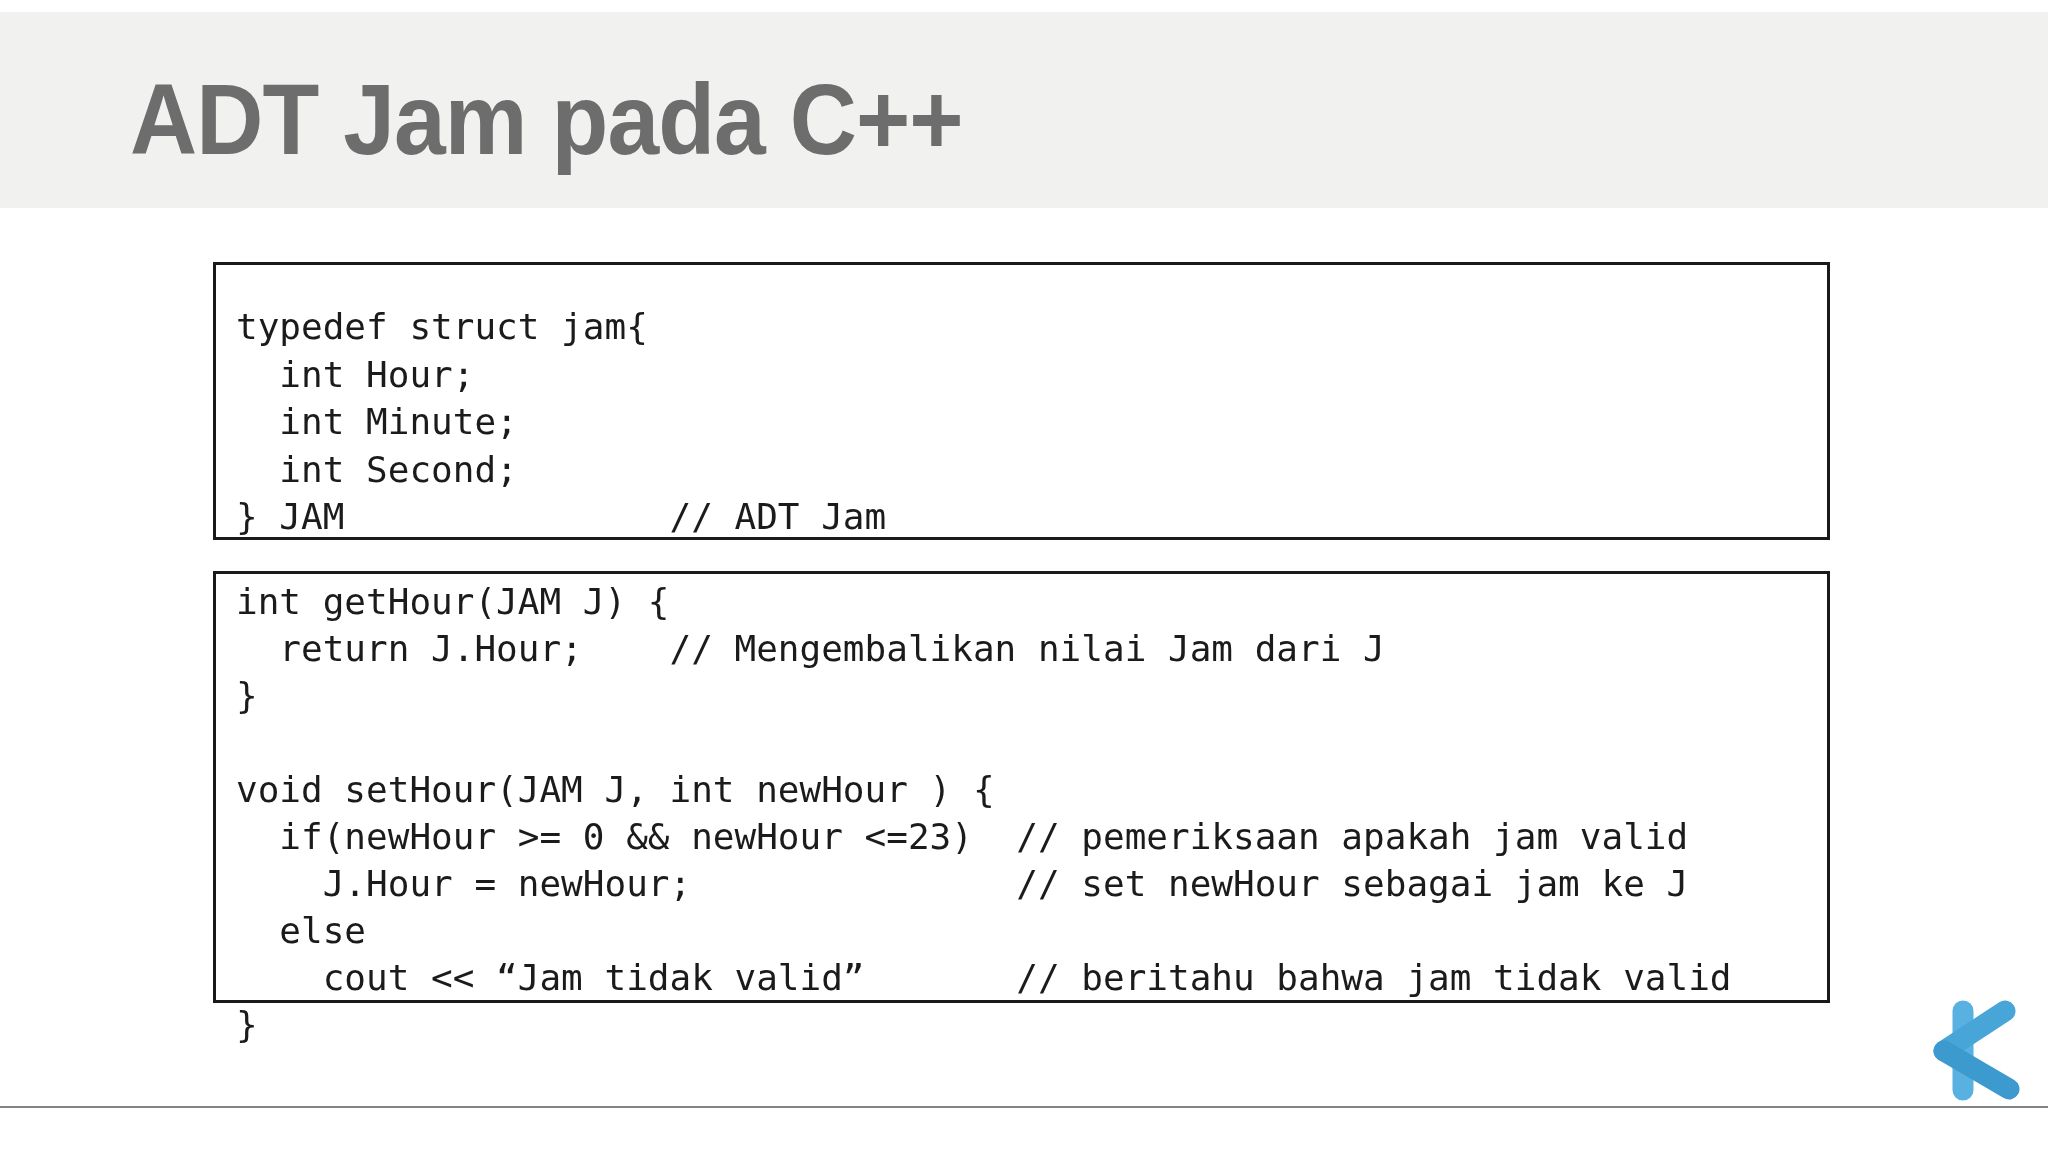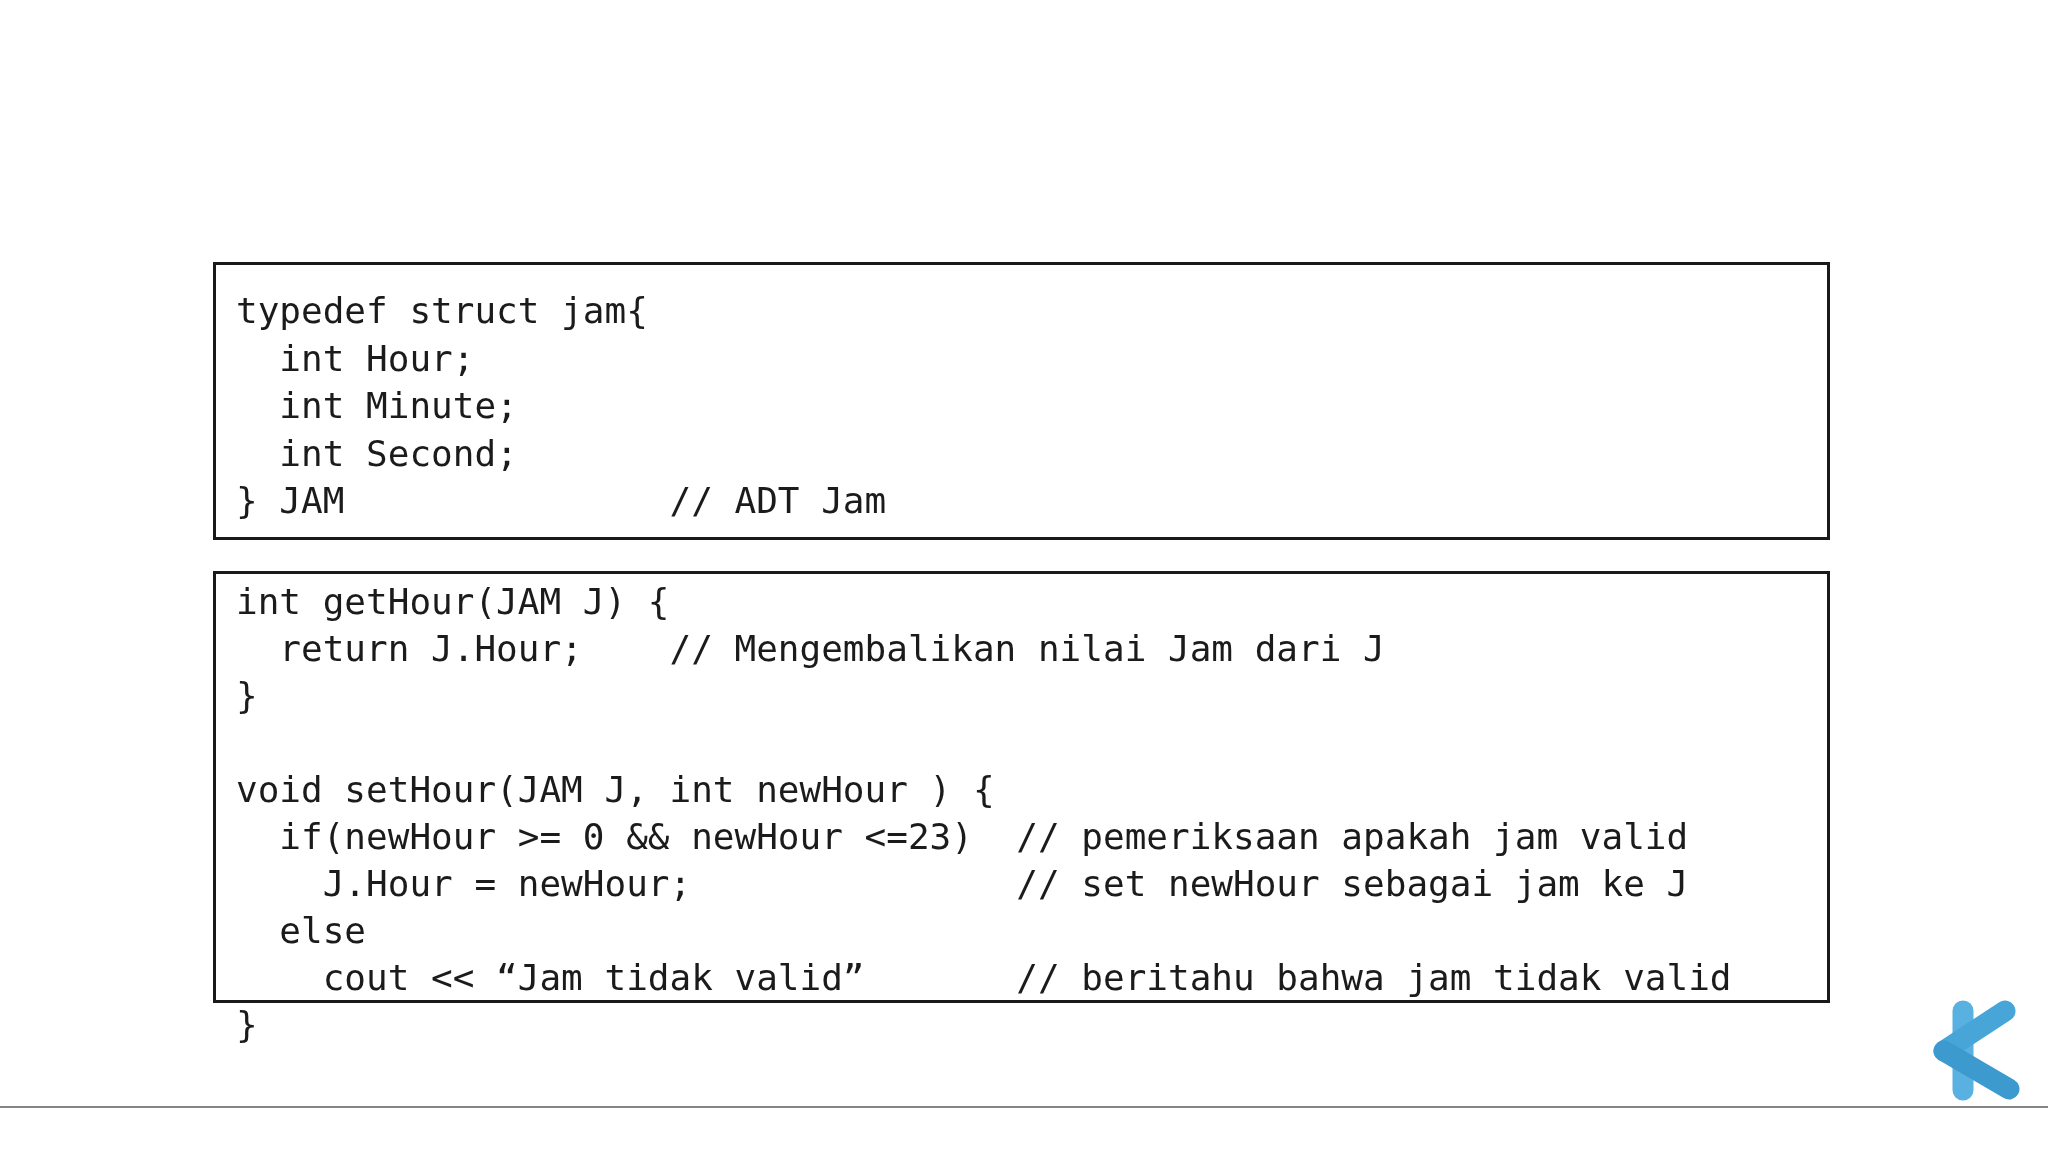--- a/index.html
+++ b/index.html
@@ -54,21 +54,21 @@
     height: 432px;
   }
   .code-box pre {
     margin: 0;
     font-family: "DejaVu Sans Mono", monospace;
     font-size: 36px;
     color: #1b1b1b;
     white-space: pre;
   }
   .box-struct pre {
-    padding: 22px 0 0 20px;
+    padding: 38px 0 0 20px;
     line-height: 47.5px;
   }
   .box-functions pre {
     padding: 4px 0 0 20px;
     line-height: 47px;
   }
   .footer-line {
     position: absolute;
     left: 0;
     top: 1106px;
@@ -82,20 +82,23 @@
     top: 998px;
     width: 95px;
     height: 105px;
   }
 </style>
 </head>
 <body>
 
 <div class="slide">
 
+  <div class="header-band">
+    <h1 class="slide-title">ADT Jam pada C++</h1>
+  </div>
 
   <div class="code-box box-struct">
     <pre>typedef struct jam{
   int Hour;
   int Minute;
   int Second;
 } JAM               // ADT Jam</pre>
   </div>
 
   <div class="code-box box-functions">

